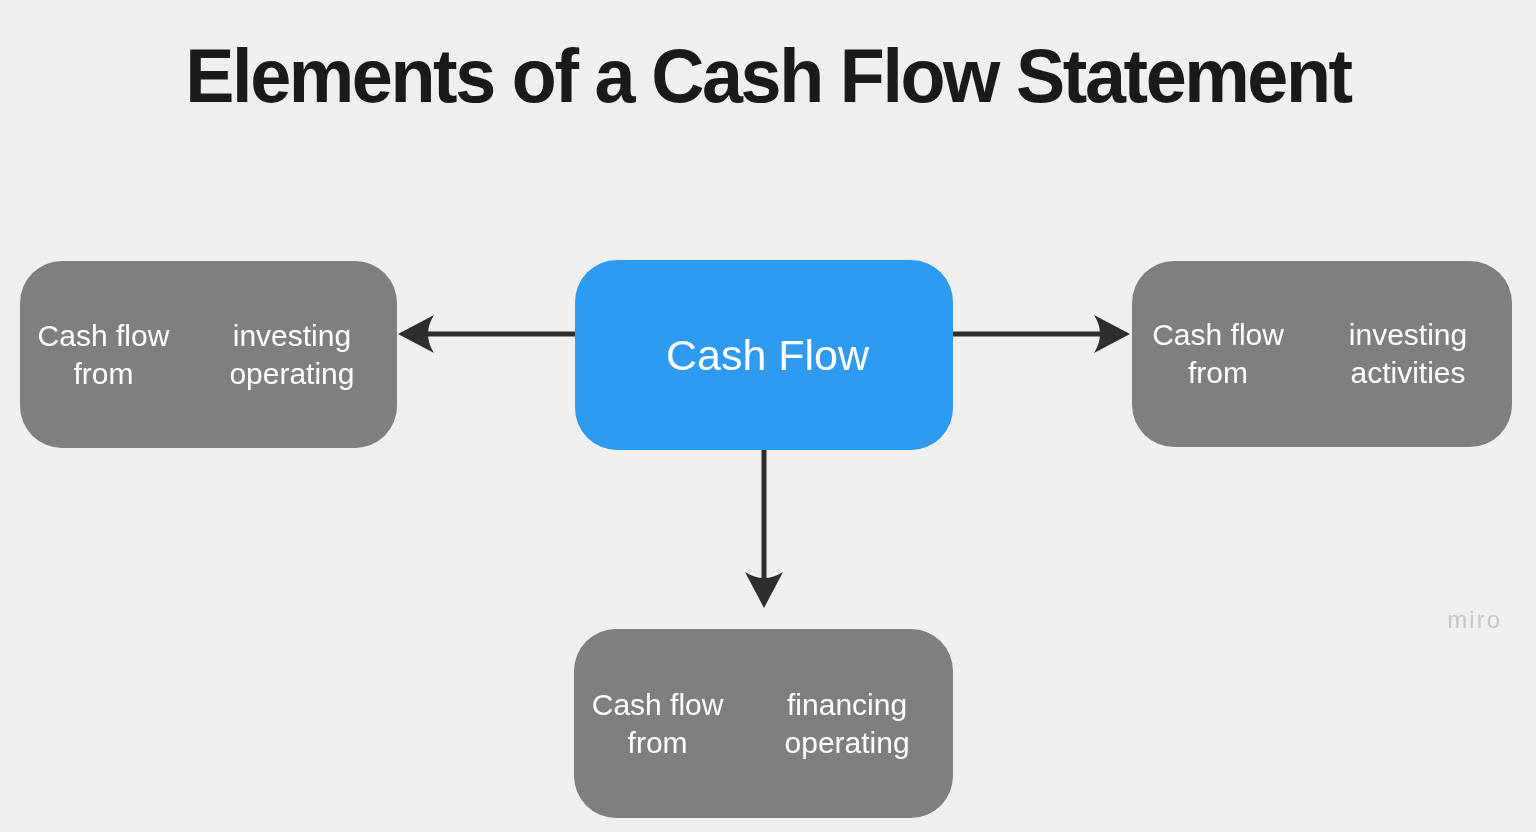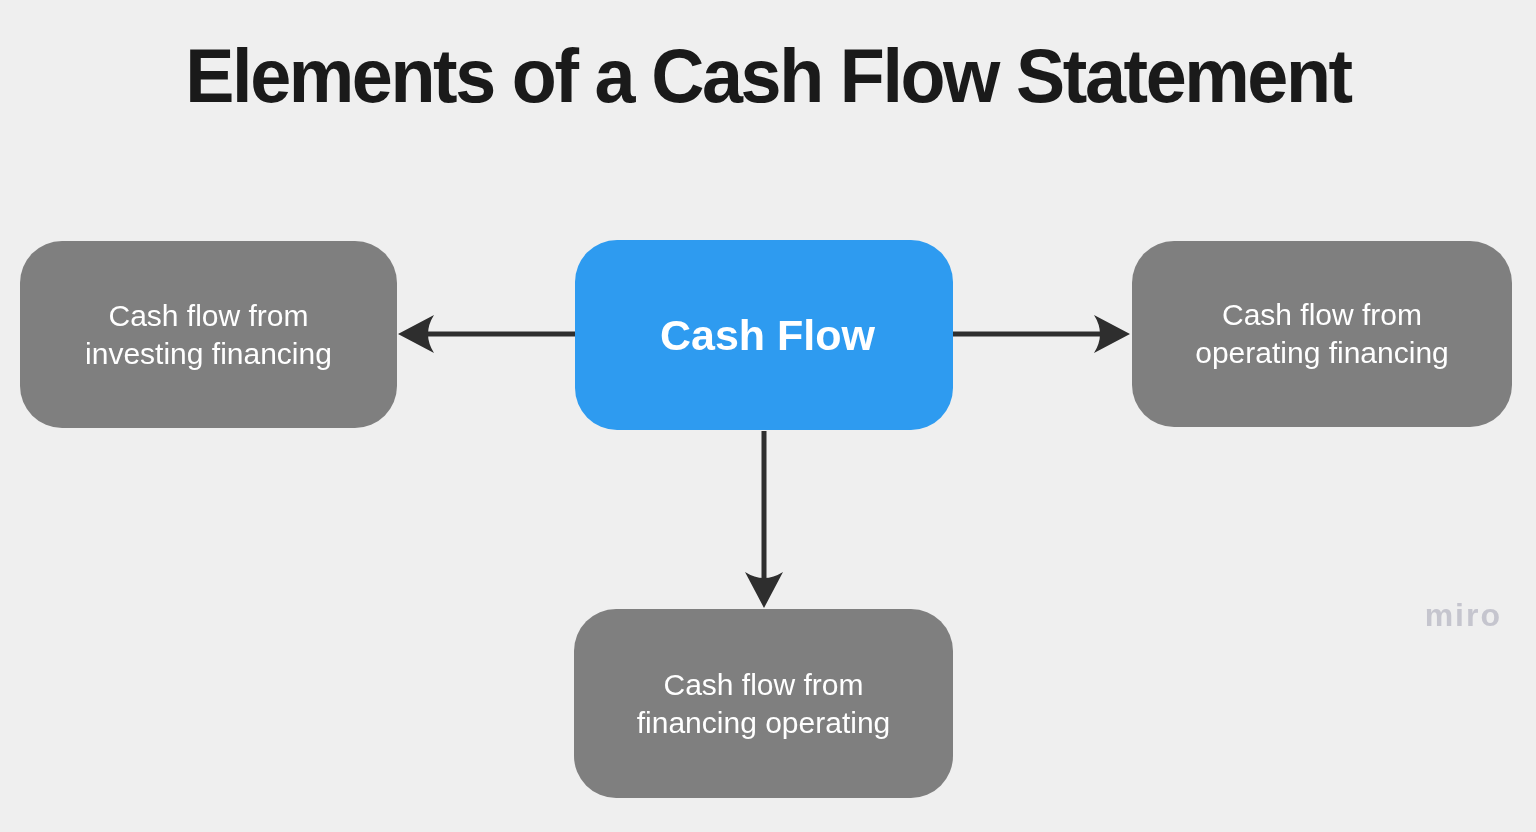--- a/index.html
+++ b/index.html
@@ -31,45 +31,45 @@
     font-size:76px;
     font-weight:700;
     letter-spacing:-2.5px;
     color:var(--title);
     transform:scaleX(0.97);
   }
   .node{
     position:absolute;
     border-radius:42px;
     display:flex;
-    flex-direction:column;
     align-items:center;
     justify-content:center;
     text-align:center;
     color:var(--node-text);
+    margin-top:20px;
   }
   .node-gray{ background:var(--node-gray); }
   .node-blue{ background:var(--accent); }
   .node .line{ display:block; }
   .gray-text{ font-size:30px; line-height:38px; font-weight:400; }
-  .blue-text{ font-size:43px; line-height:51px; font-weight:700;padding-left:7px; }
+  .blue-text{ font-size:43px; line-height:51px; font-weight:400;padding-left:7px; }
   .node-investing{ left:20px;  top:241px; width:377px; height:187px; }
   .node-center   { left:575px; top:240px; width:378px; height:190px; }
   .node-operating{ left:1132px;top:241px; width:380px; height:186px; }
   .node-financing{ left:574px; top:609px; width:379px; height:189px; }
   .arrow-layer{
     position:absolute; left:0; top:0;
     width:1536px; height:832px;
     pointer-events:none;
   }
   .watermark{
     position:absolute;
     right:34px; bottom:22px;
-    font-size:32px;
-    font-weight:700;
+    font-size:24px;
+    font-weight:400;
     letter-spacing:2px;
     color:var(--watermark);
   }
 </style>
 </head>
 <body>
 
 <div class="canvas">
 
   <h1 class="title">Elements of a Cash Flow Statement</h1>
@@ -84,30 +84,30 @@
       <path d="M 1130 334 L 1094 315 Q 1106 334 1094 353 Z" stroke="none"></path>
     </g>
     <g stroke="#2E2E2E" fill="#2E2E2E">
       <line x1="764" y1="431" x2="764" y2="586" stroke-width="5"></line>
       <path d="M 764 608 L 745 572 Q 764 584 783 572 Z" stroke="none"></path>
     </g>
   </svg>
 
   <div class="node node-gray node-investing gray-text">
     <span class="line">Cash flow from</span>
-    <span class="line">investing financing</span>
+    <span class="line">investing operating</span>
   </div>
 
   <div class="node node-blue node-center blue-text">
     <span class="line">Cash Flow</span>
   </div>
 
   <div class="node node-gray node-operating gray-text">
     <span class="line">Cash flow from</span>
-    <span class="line">operating financing</span>
+    <span class="line">investing activities</span>
   </div>
 
   <div class="node node-gray node-financing gray-text">
     <span class="line">Cash flow from</span>
     <span class="line">financing operating</span>
   </div>
 
   <div class="watermark">miro</div>
 
 </div>

